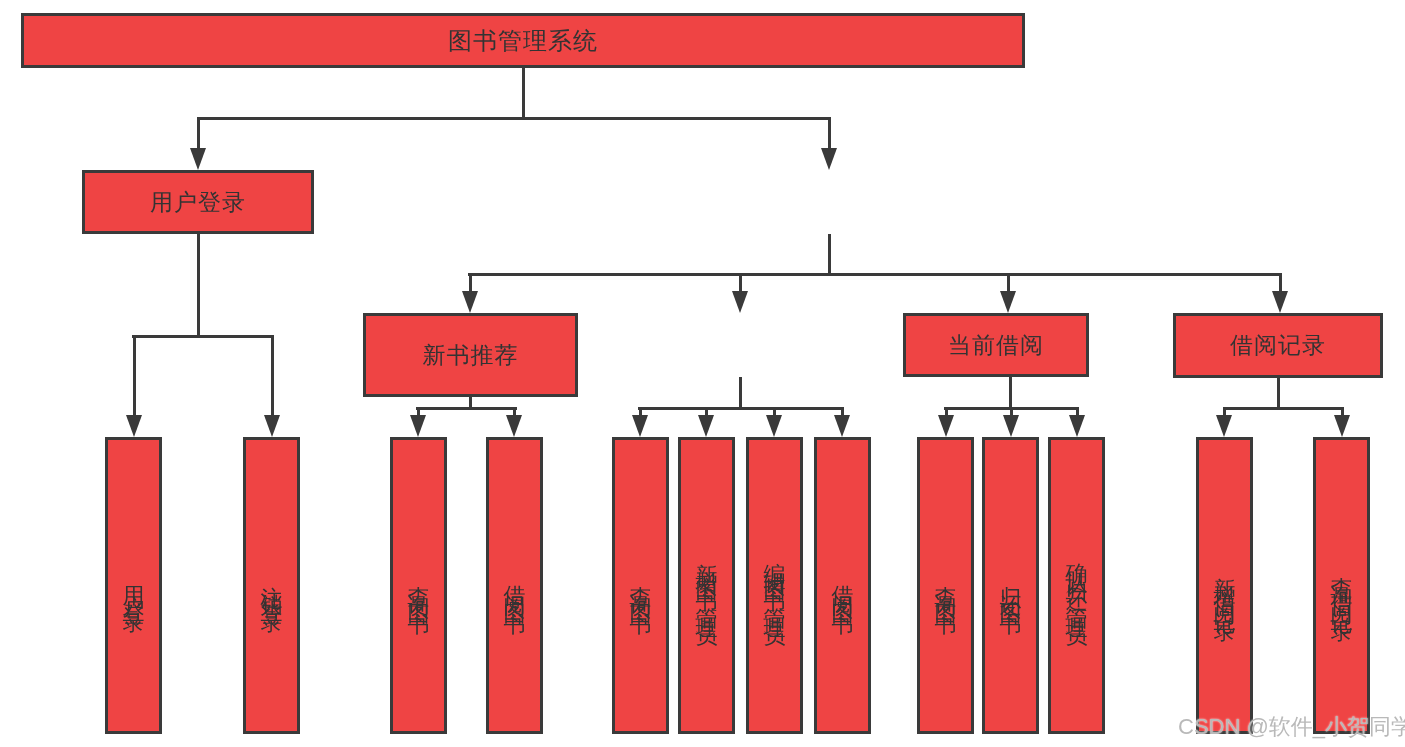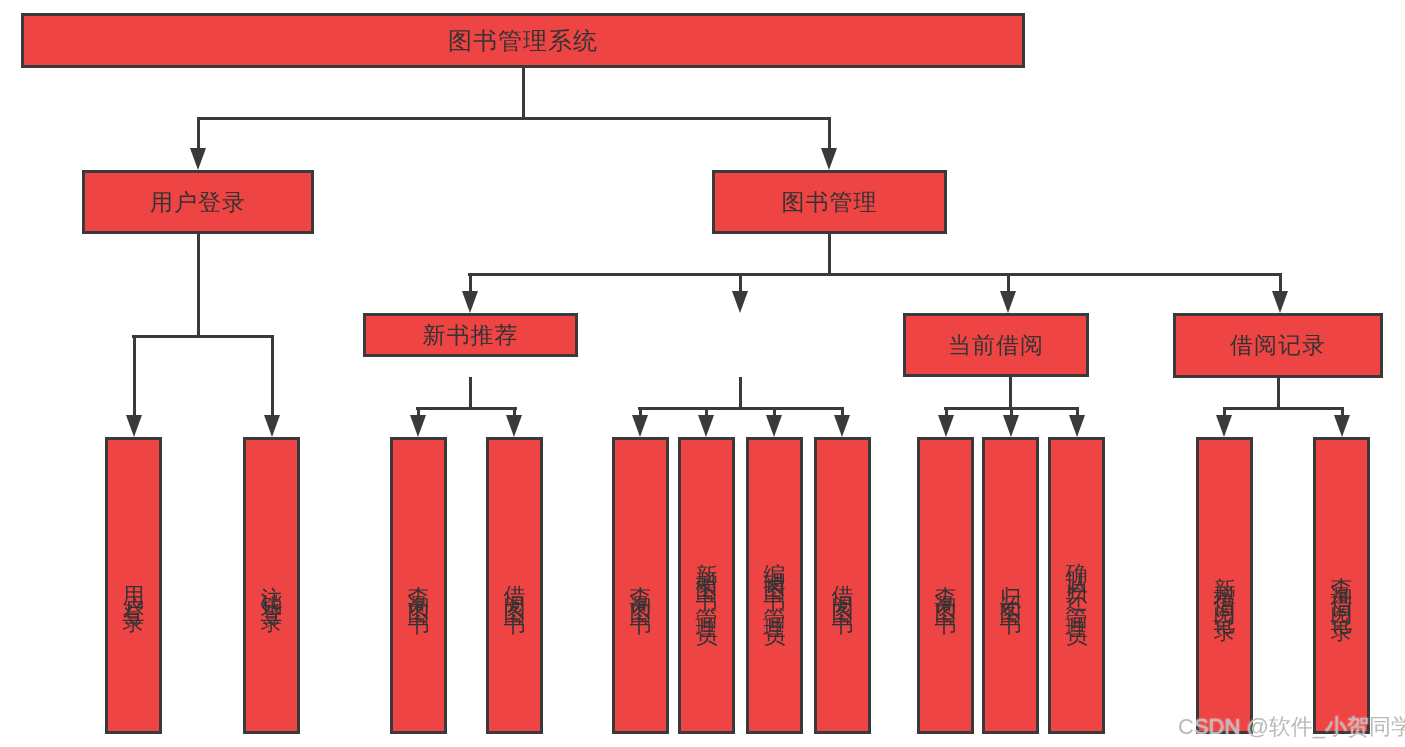--- a/index.html
+++ b/index.html
@@ -92,25 +92,22 @@
   <div class="vl" style="left:1341px;top:407px;height:10px"></div>
   <div class="arr" style="left:1334px;top:415px"></div>
 
   <div class="node hnode" style="left:21px;top:13px;width:1004px;height:55px;font-size:24px">
     <span>图书管理系统</span>
   </div>
 
   <div class="node hnode" style="left:82px;top:170px;width:232px;height:64px">
     <span>用户登录</span>
   </div>
-  <div class="node hnode" style="left:712px;top:170px;width:235px;height:64px">
-    <span>图书管理</span>
-  </div>
 
-  <div class="node hnode" style="left:363px;top:313px;width:215px;height:44px">
+  <div class="node hnode" style="left:363px;top:313px;width:215px;height:84px">
     <span>新书推荐</span>
   </div>
   <div class="node hnode" style="left:903px;top:313px;width:186px;height:64px">
     <span>当前借阅</span>
   </div>
   <div class="node hnode" style="left:1173px;top:313px;width:210px;height:65px">
     <span>借阅记录</span>
   </div>
 
   <div class="node leaf" style="left:105px">

